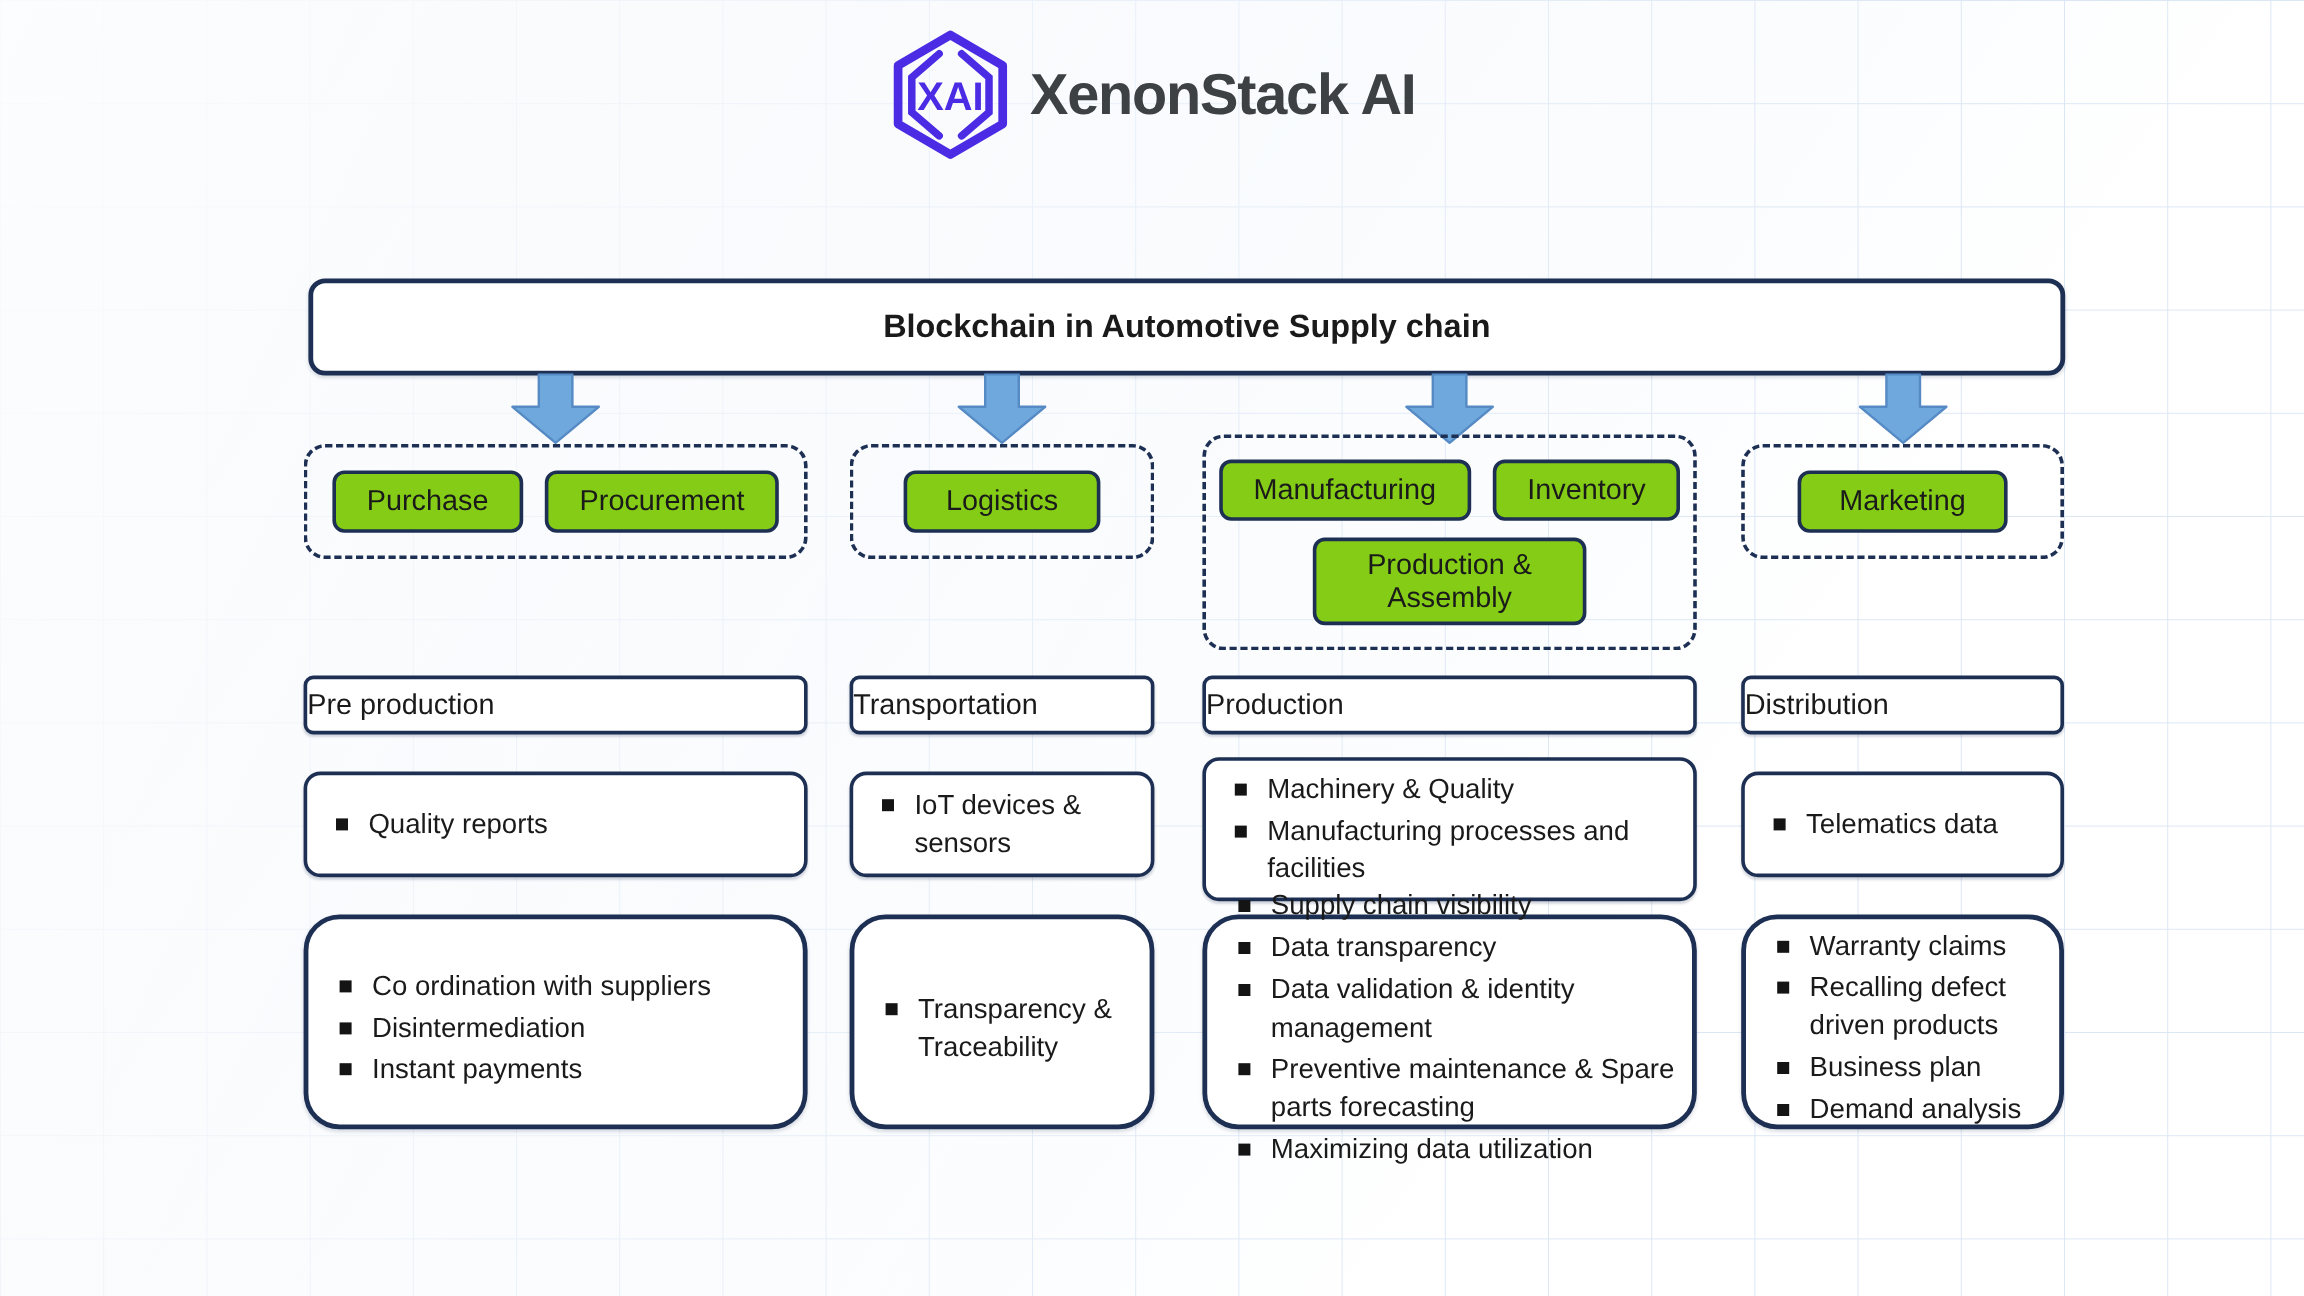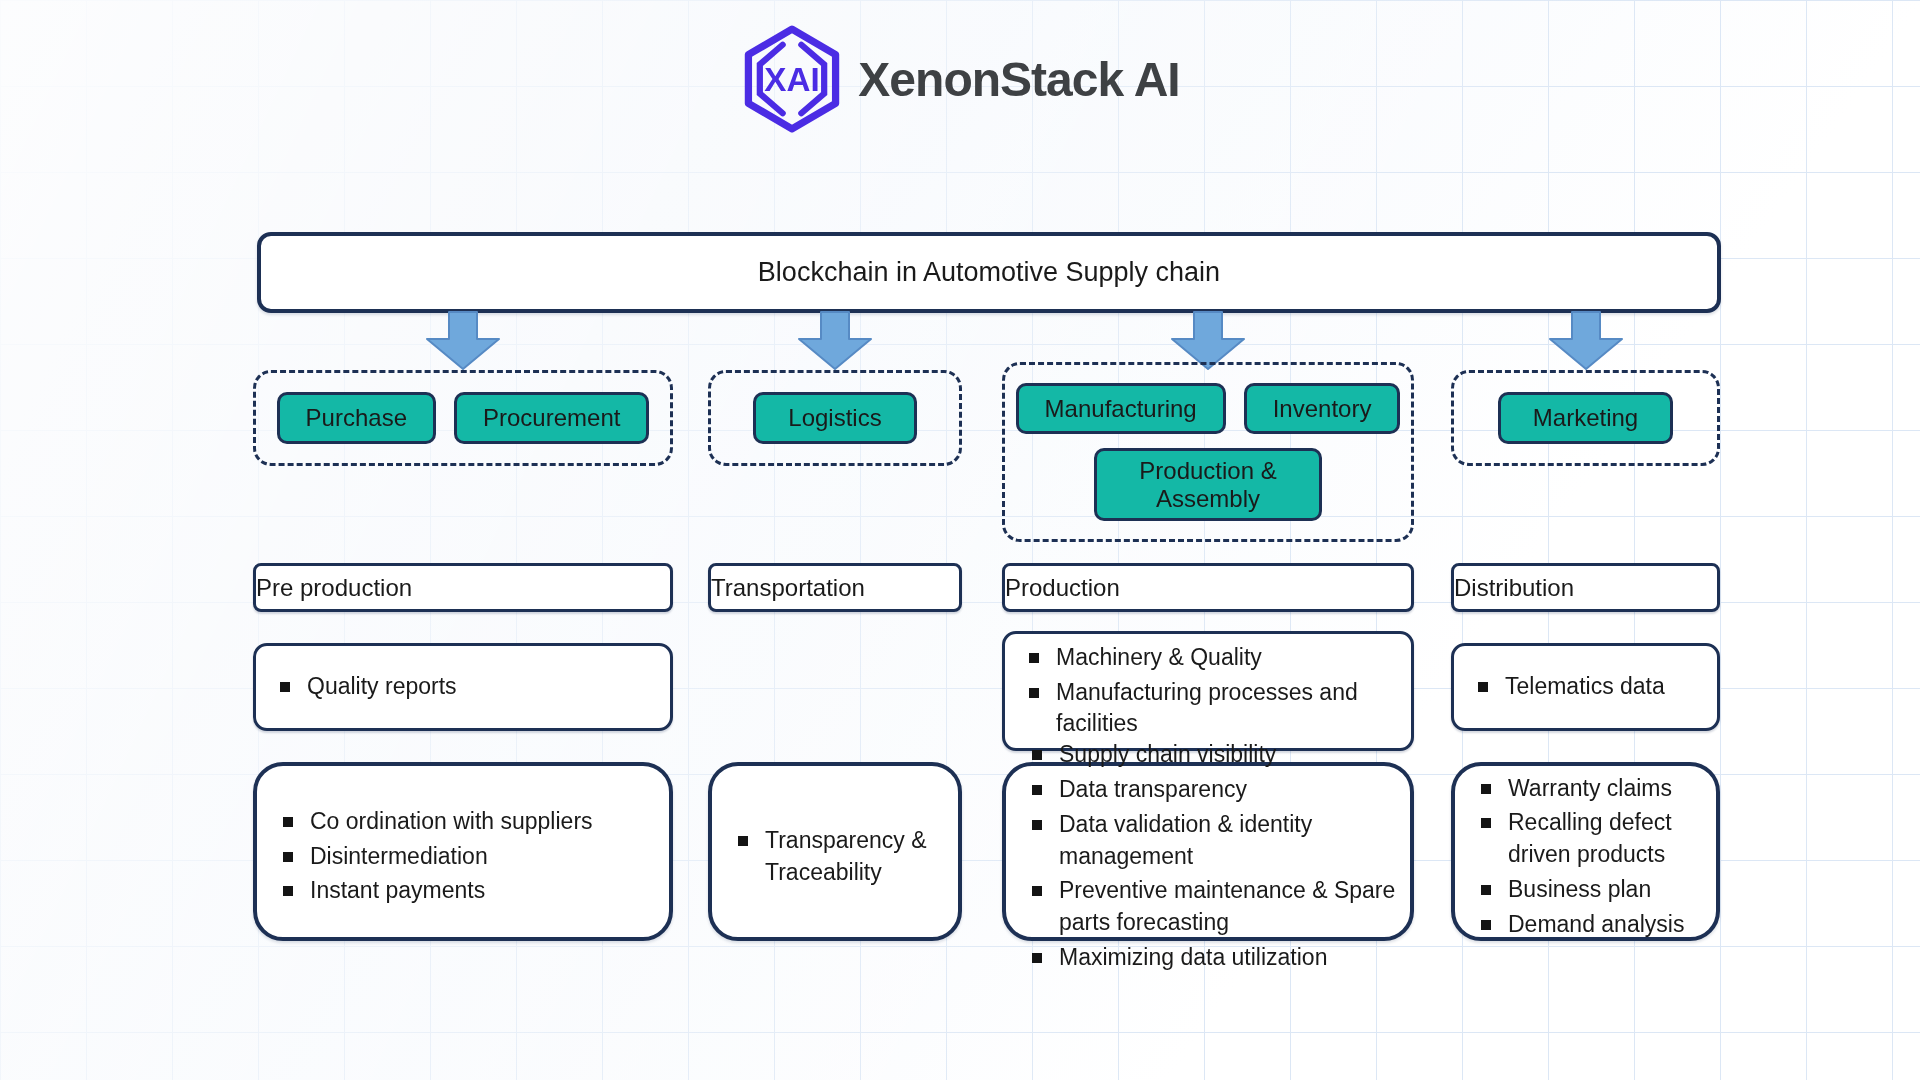--- a/index.html
+++ b/index.html
@@ -14,33 +14,33 @@
   .grid-fade{position:absolute;inset:0;pointer-events:none;
     background:linear-gradient(115deg,rgba(255,255,255,.85) 0%,rgba(255,255,255,.45) 35%,rgba(255,255,255,0) 70%);}
   
   #brand{position:absolute;top:24px;left:0;width:100%;display:flex;align-items:center;justify-content:center;gap:14px;}
   #brand svg{width:104px;height:110px;display:block;}
   #brand .brand-name{font-size:48px;font-weight:700;color:var(--brand_text,#3e4144);letter-spacing:-1px;}
   
   #title-box{position:absolute;left:257px;top:232px;width:1464px;height:81px;box-sizing:border-box;
     background:#fff;border:4px solid var(--navy,#1d3054);border-radius:14px;
     display:flex;align-items:center;justify-content:center;
-    font-size:27px;font-weight:400;box-shadow:0 2px 3px rgba(20,40,80,.15);}
+    font-size:27px;font-weight:700;box-shadow:0 2px 3px rgba(20,40,80,.15);}
   
   .column{position:absolute;top:0;left:var(--x);width:var(--w);height:100%;}
   .col-0{--x:253px;--w:420px;}
   .col-1{--x:708px;--w:254px;}
   .col-2{--x:1002px;--w:412px;--stage-top:362px;--stage-h:180px;--data-top:631px;--data-h:112px;}
   .col-3{--x:1451px;--w:269px;}
   .arrow-wrap{position:absolute;top:311px;left:50%;transform:translateX(-50%);width:76px;height:60px;}
   .arrow-wrap svg{width:100%;height:100%;display:block;}
   .stage-group{position:absolute;left:0;right:0;top:var(--stage-top,370px);height:var(--stage-h,96px);box-sizing:border-box;
     border:3px dashed var(--navy,#1d3054);border-radius:18px;
     display:flex;flex-wrap:wrap;gap:14px 18px;align-items:center;align-content:center;justify-content:center;padding:6px 10px;}
-  .stage-tag{box-sizing:border-box;background:#14b8a6;border:3px solid var(--navy,#1d3054);border-radius:10px;
+  .stage-tag{box-sizing:border-box;background:#84cc16;border:3px solid var(--navy,#1d3054);border-radius:10px;
     padding:9px 26px;font-size:24px;display:flex;align-items:center;justify-content:center;text-align:center;line-height:1.15;}
   .stage-group .stage-tag:only-child{min-width:72%;}
   .stage-tag.narrow{max-width:228px;padding:6px 30px;}
   .phase-box{position:absolute;left:0;right:0;top:563px;height:49px;box-sizing:border-box;
     background:#fff;border:3px solid var(--navy,#1d3054);border-radius:8px;
     display:flex;align-items:center;justify-content:flex-start;font-size:24px;box-shadow:0 2px 2px rgba(20,40,80,.18);}
   .data-box{position:absolute;left:0;right:0;top:var(--data-top,643px);min-height:var(--data-h,88px);box-sizing:border-box;
     background:#fff;border:3px solid var(--navy,#1d3054);border-radius:14px;
     display:flex;align-items:center;padding:8px 10px 8px 24px;box-shadow:0 2px 2px rgba(20,40,80,.18);}
   .benefit-box{position:absolute;left:0;right:0;top:762px;height:179px;box-sizing:border-box;
@@ -119,20 +119,28 @@
         </svg>
       </div>
       <div class="stage-group">
         <div class="stage-tag">
           <span>Logistics</span>
         </div>
       </div>
       <div class="phase-box">
         <span>Transportation</span>
       </div>
+      <div class="data-box">
+        <ul class="bullets">
+          <li>
+            <span class="bullet-mark"></span>
+            <span>IoT devices &amp; sensors</span>
+          </li>
+        </ul>
+      </div>
       <div class="benefit-box">
         <ul class="bullets">
           <li>
             <span class="bullet-mark"></span>
             <span>Transparency &amp; Traceability</span>
           </li>
         </ul>
       </div>
     </section>
     <section class="column col-2">

